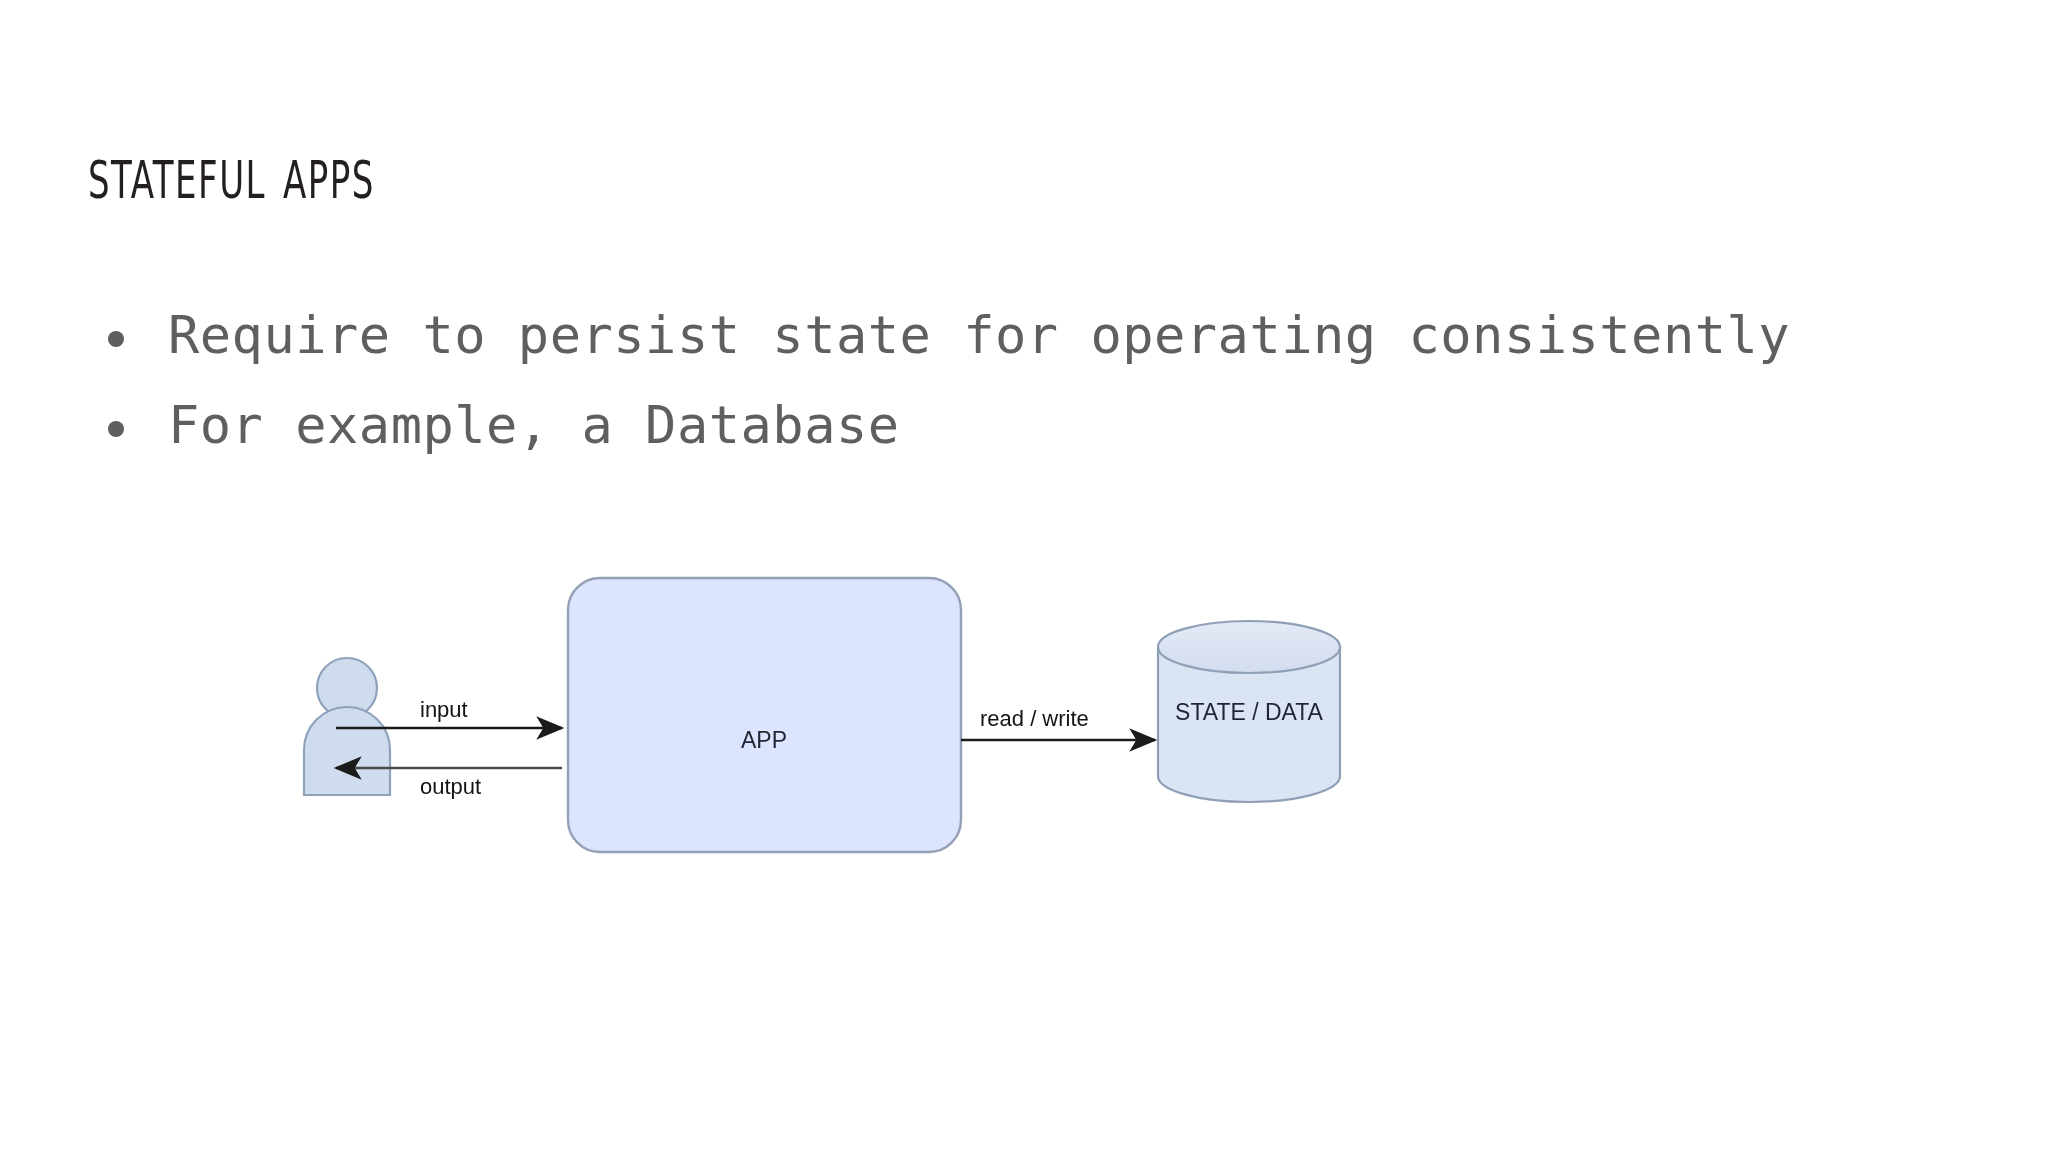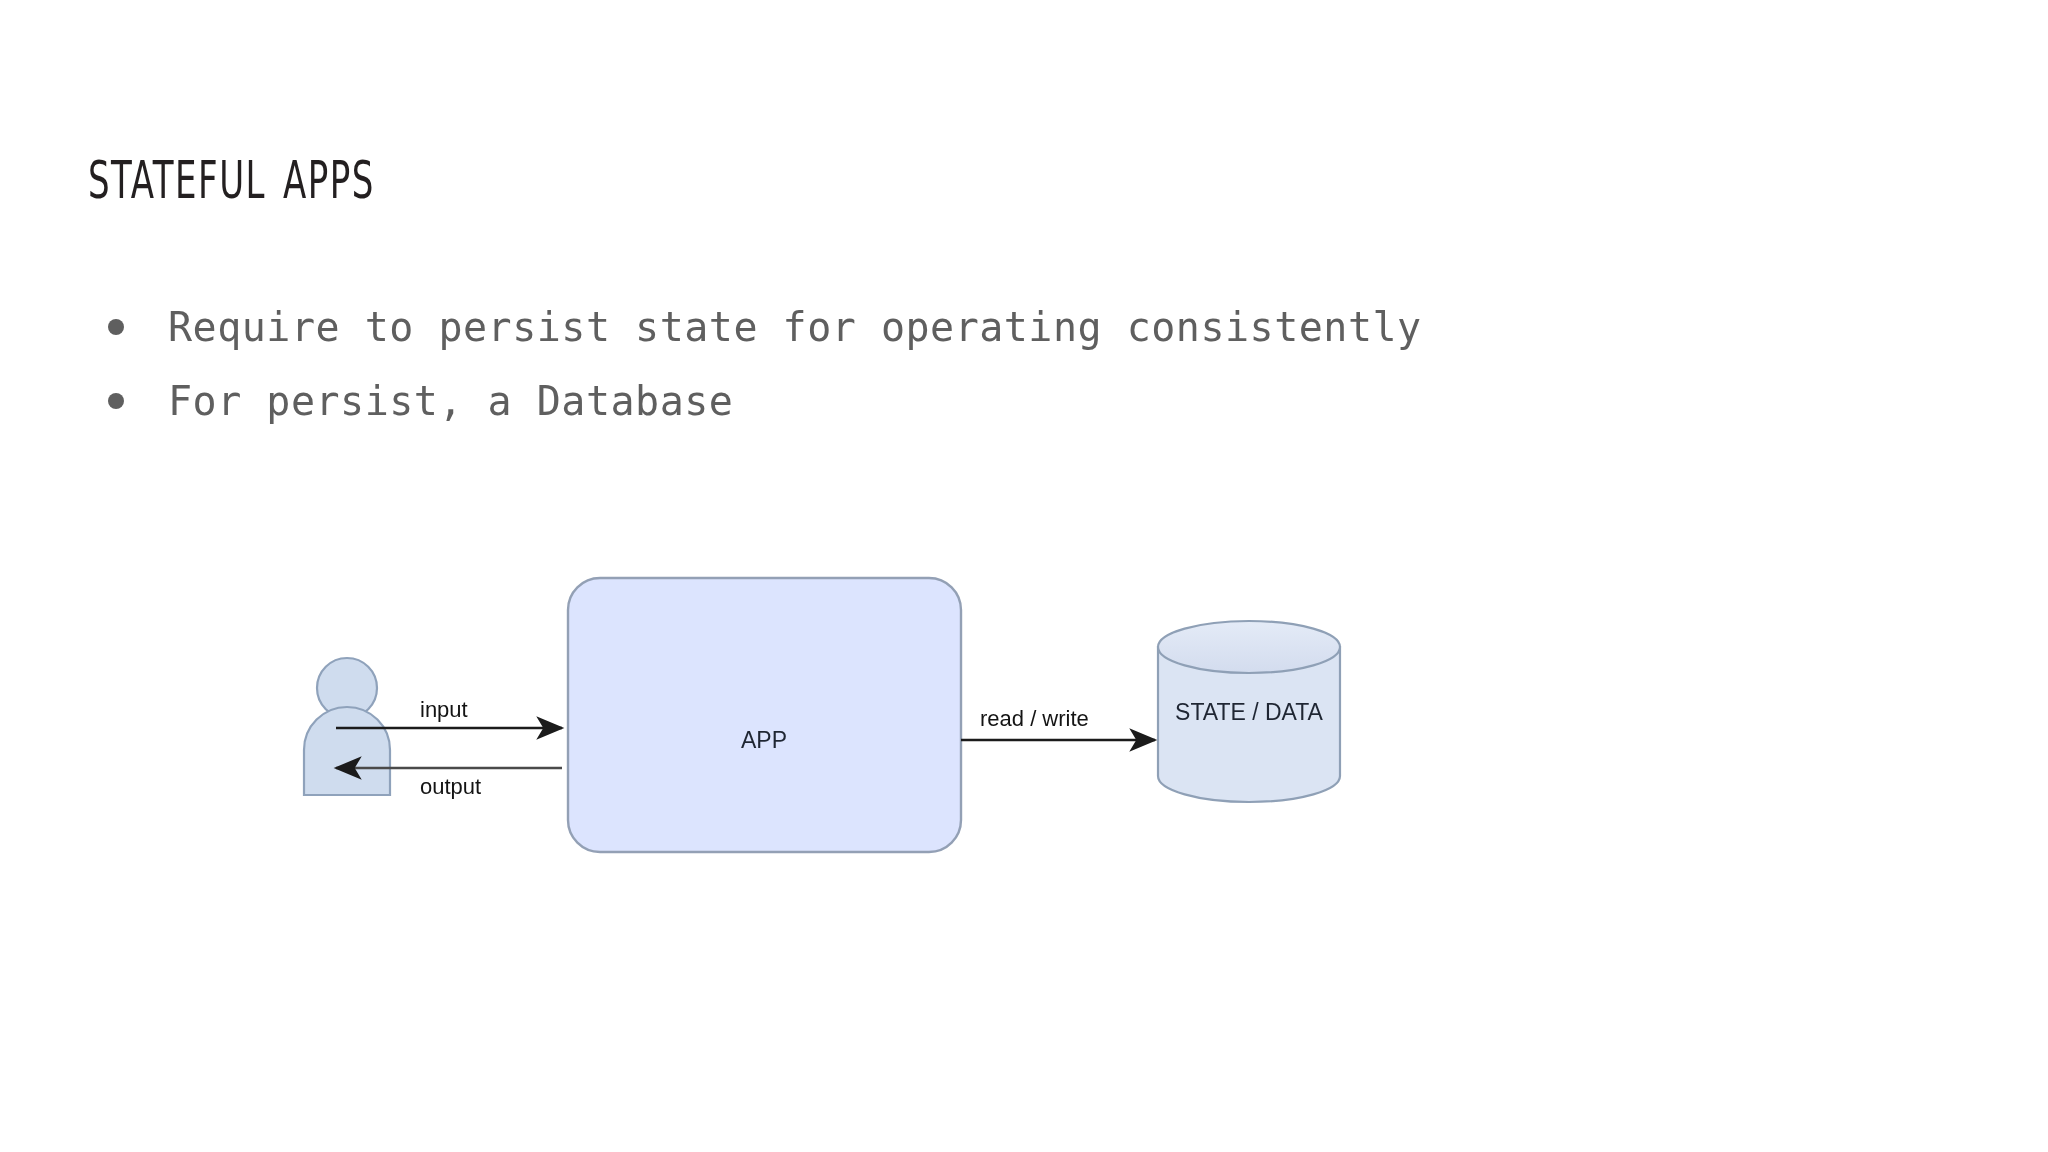--- a/index.html
+++ b/index.html
@@ -59,21 +59,21 @@
     height: 16px;
     border-radius: 50%;
     background: #5f5f5f;
     flex: 0 0 auto;
     margin-right: 44px;
     position: relative;
     top: -6px;
   }
   .bullet-text {
     font-family: "DejaVu Sans Mono", monospace;
-    font-size: 40px;
+    font-size: 52px;
     line-height: 1.35;
     color: #5f5f5f;
     letter-spacing: 0.5px;
     white-space: nowrap;
   }
 
   
   .diagram {
     position: absolute;
     left: 300px;
@@ -106,21 +106,21 @@
 
   <h1 class="slide-title">Stateful apps</h1>
 
   <ul class="bullet-list">
     <li class="bullet-item">
       <span class="bullet-dot"></span>
       <span class="bullet-text">Require to persist state for operating consistently</span>
     </li>
     <li class="bullet-item">
       <span class="bullet-dot"></span>
-      <span class="bullet-text">For persist, a Database</span>
+      <span class="bullet-text">For example, a Database</span>
     </li>
   </ul>
 
   <div class="diagram">
     <svg width="1300" height="330" viewBox="0 0 1300 330" xmlns="http://www.w3.org/2000/svg">
 
       <defs>
         <marker id="arrowRight" viewBox="0 0 12 10" refX="11" refY="5" markerWidth="11" markerHeight="9" orient="auto-start-reverse">
           <path d="M 0 0 L 12 5 L 0 10 L 3 5 z" fill="#1b1b1b"></path>
         </marker>

